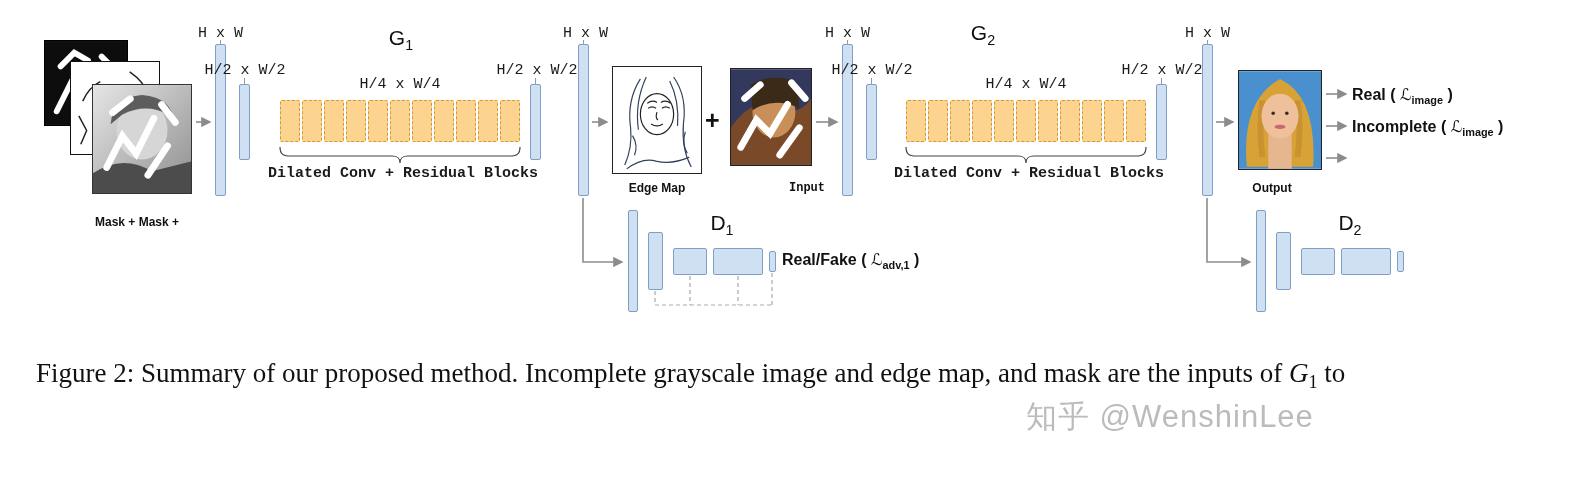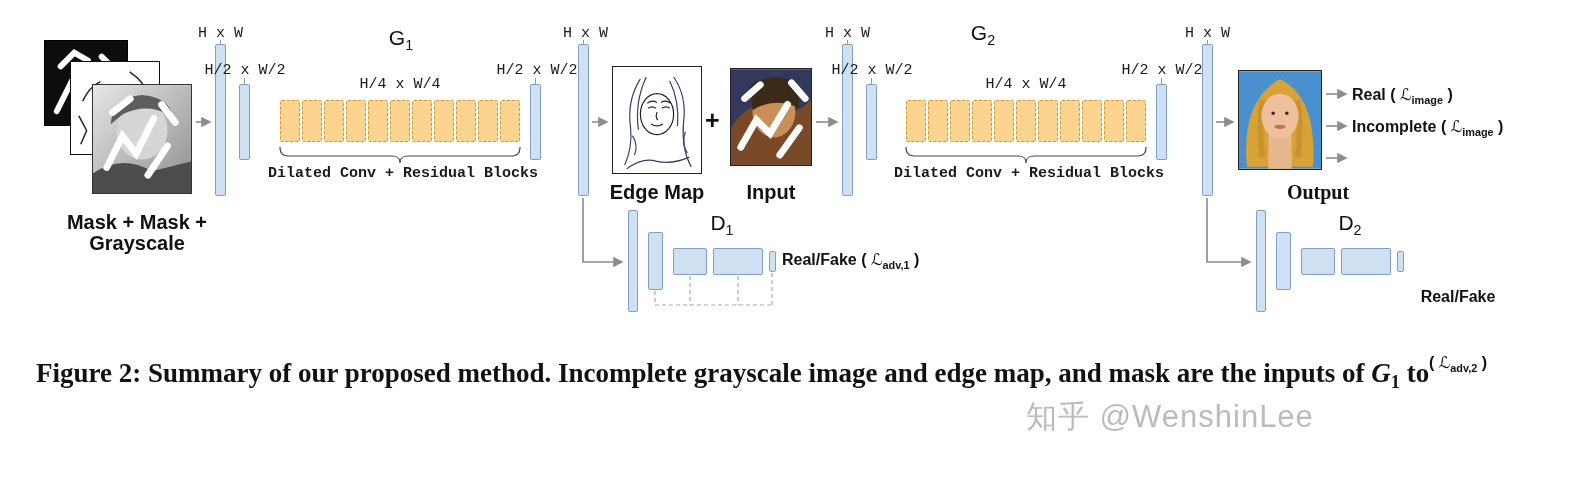--- a/index.html
+++ b/index.html
@@ -5,21 +5,21 @@
   html,body{margin:0;padding:0;background:#ffffff;}
   #page{position:relative;width:1589px;height:484px;background:#fff;overflow:hidden;
         font-family:"Liberation Sans","DejaVu Sans",sans-serif;color:#1b1b1b;}
 
   
   .abs{position:absolute;}
   .bar{position:absolute;background:#cfe0f3;border:1px solid #7f9fc6;border-radius:2px;box-sizing:border-box;}
   .lbl{position:absolute;font-size:15px;color:#1b1b1b;white-space:nowrap;font-family:Liberation Mono, monospace;}
   .lbl.c{text-align:center;}
   .biglbl{position:absolute;font-size:21px;color:#111;text-align:center;white-space:nowrap;}
-  .imglbl{position:absolute;font-size:20px;font-weight:600;color:#111;text-align:center;white-space:nowrap;}
+  .imglbl{position:absolute;font-size:12px;font-weight:600;color:#111;text-align:center;white-space:nowrap;}
   .loss{position:absolute;font-size:16px;font-weight:600;color:#111;white-space:pre;}
   .scrL{font-family:"DejaVu Serif","DejaVu Sans",serif;font-style:italic;font-weight:400;}
   sub{font-size:68%;}
   .imgbox{position:absolute;overflow:hidden;box-sizing:border-box;}
   .imgbox svg{display:block;width:100%;height:100%;}
 
   
   #stack-mask{left:44px;top:40px;width:84px;height:86px;z-index:1;border:1px solid #000;}
   #stack-edge{left:70px;top:61px;width:90px;height:94px;z-index:2;background:#fff;border:1px solid #111;}
   #stack-gray{left:92px;top:84px;width:100px;height:110px;z-index:3;border:1px solid #333;}
@@ -40,38 +40,38 @@
   #bar-g1-dec1{left:530px;top:84px;width:11px;height:76px;}
   #lbl-g1-dec-h2{left:492px;top:62px;width:90px;}
   #bar-g1-dec2{left:578px;top:44px;width:11px;height:152px;}
   #lbl-g1-dec-hw{left:548px;top:25px;width:75px;}
 
   
   #img-edgemap{left:612px;top:66px;width:90px;height:108px;background:#fff;border:1px solid #222;}
   #lbl-edgemap{left:600px;top:181px;width:114px;}
   #plus-sign{left:705px;top:106px;font-size:25px;font-weight:700;color:#111;}
   #img-input{left:730px;top:68px;width:82px;height:98px;border:1px solid #222;}
-  #lbl-input{left:730px;top:181px;width:82px;}
+  #lbl-input{left:766px;top:181px;width:82px;font-family:Liberation Mono, monospace;}
 
   
   #bar-g2-enc1{left:842px;top:44px;width:11px;height:152px;}
   #lbl-g2-hw{left:810px;top:25px;width:75px;}
   #bar-g2-enc2{left:866px;top:84px;width:11px;height:76px;}
   #lbl-g2-h2{left:827px;top:62px;width:90px;}
   #lbl-g2-h4{left:966px;top:76px;width:120px;}
   #lbl-g2{left:960px;top:21px;width:46px;}
   #lbl-g2-dilated{left:894px;top:165px;width:265px;font-weight:600;}
   #bar-g2-dec1{left:1156px;top:84px;width:11px;height:76px;}
   #lbl-g2-dec-h2{left:1117px;top:62px;width:90px;}
   #bar-g2-dec2{left:1202px;top:44px;width:11px;height:152px;}
   #lbl-g2-dec-hw{left:1170px;top:25px;width:75px;}
 
   
   #img-output{left:1238px;top:70px;width:84px;height:100px;border:1px solid #222;}
-  #lbl-output{left:1276px;top:181px;width:84px;font-family:Liberation Serif, serif;}
+  #lbl-output{left:1230px;top:181px;width:84px;}
   #loss-style{left:1352px;top:85px;}
   #loss-perc{left:1352px;top:117px;}
   #loss-recon{left:1352px;top:149px;}
 
   
   #d1-bar1{left:628px;top:210px;width:10px;height:102px;}
   #d1-bar2{left:648px;top:232px;width:15px;height:58px;}
   #d1-bar3{left:673px;top:248px;width:34px;height:27px;}
   #d1-bar4{left:713px;top:248px;width:50px;height:27px;}
   #d1-bar5{left:769px;top:251px;width:7px;height:21px;}
@@ -84,21 +84,21 @@
   #d2-bar2{left:1276px;top:232px;width:15px;height:58px;}
   #d2-bar3{left:1301px;top:248px;width:34px;height:27px;}
   #d2-bar4{left:1341px;top:248px;width:50px;height:27px;}
   #d2-bar5{left:1397px;top:251px;width:7px;height:21px;}
   #lbl-d2{left:1320px;top:211px;width:60px;}
   #loss-adv2{left:1402px;top:242px;width:112px;text-align:center;line-height:22px;}
 
   
   #caption{position:absolute;left:36px;top:356px;width:1540px;
            font-family:"Liberation Serif","DejaVu Serif",serif;font-size:27px;color:#111;line-height:35px;}
-  .cap-line{white-space:pre;font-weight:bold;}
+  .cap-line{white-space:pre;}
   .mvar{font-style:italic;}
   .capsub{font-style:normal;}
 
   
   #watermark{position:absolute;left:1026px;top:396px;font-size:31px;color:rgba(145,145,145,0.62);
              white-space:nowrap;z-index:10;pointer-events:none;letter-spacing:1px;}
 
   #connectors{position:absolute;left:0;top:0;width:1589px;height:345px;pointer-events:none;}
 </style>
 </head>
@@ -183,21 +183,20 @@
       <g stroke="#fff" stroke-width="7" fill="none" stroke-linecap="round">
         <path d="M14,84 L30,52 L44,70 L62,34"></path>
         <path d="M56,92 L76,62"></path>
         <path d="M20,28 L38,14"></path>
         <path d="M70,20 L84,38"></path>
       </g>
     </svg>
   </div>
   <div class="imglbl" id="inputs-label">
     <div>Mask + Mask +</div>
-    <div>Grayscale</div>
   </div>
 
   <div class="bar" id="bar-g1-enc1"></div>
   <div class="lbl c" id="lbl-g1-hw">H x W</div>
   <div class="bar" id="bar-g1-enc2"></div>
   <div class="lbl c" id="lbl-g1-h2">H/2 x W/2</div>
 
   <div class="biglbl" id="lbl-g1"><span>G</span><sub>1</sub></div>
   <div class="lbl c" id="lbl-g1-h4">H/4 x W/4</div>
   <div class="rblocks" id="g1-blocks">
@@ -315,24 +314,20 @@
   <div class="bar" id="d1-bar5"></div>
   <div class="biglbl" id="lbl-d1"><span>D</span><sub>1</sub></div>
   <div class="loss" id="loss-adv1"><span>Real/Fake ( </span><span class="scrL">ℒ</span><sub>adv,1</sub><span> )</span></div>
 
   <div class="bar" id="d2-bar1"></div>
   <div class="bar" id="d2-bar2"></div>
   <div class="bar" id="d2-bar3"></div>
   <div class="bar" id="d2-bar4"></div>
   <div class="bar" id="d2-bar5"></div>
   <div class="biglbl" id="lbl-d2"><span>D</span><sub>2</sub></div>
-  <div class="loss" id="loss-adv2">
-    <div>Real/Fake</div>
-    <div><span>( </span><span class="scrL">ℒ</span><sub>adv,2</sub><span> )</span></div>
-  </div>
 
   <div id="caption">
     <div class="cap-line"><span>Figure 2: Summary of our proposed method. Incomplete grayscale image and edge map, and mask are the inputs of </span><span class="mvar">G</span><sub class="capsub">1</sub><span> to</span></div>
   </div>
 
   <div id="watermark">知乎 @WenshinLee</div>
 
 </div>
 
 </body></html>

